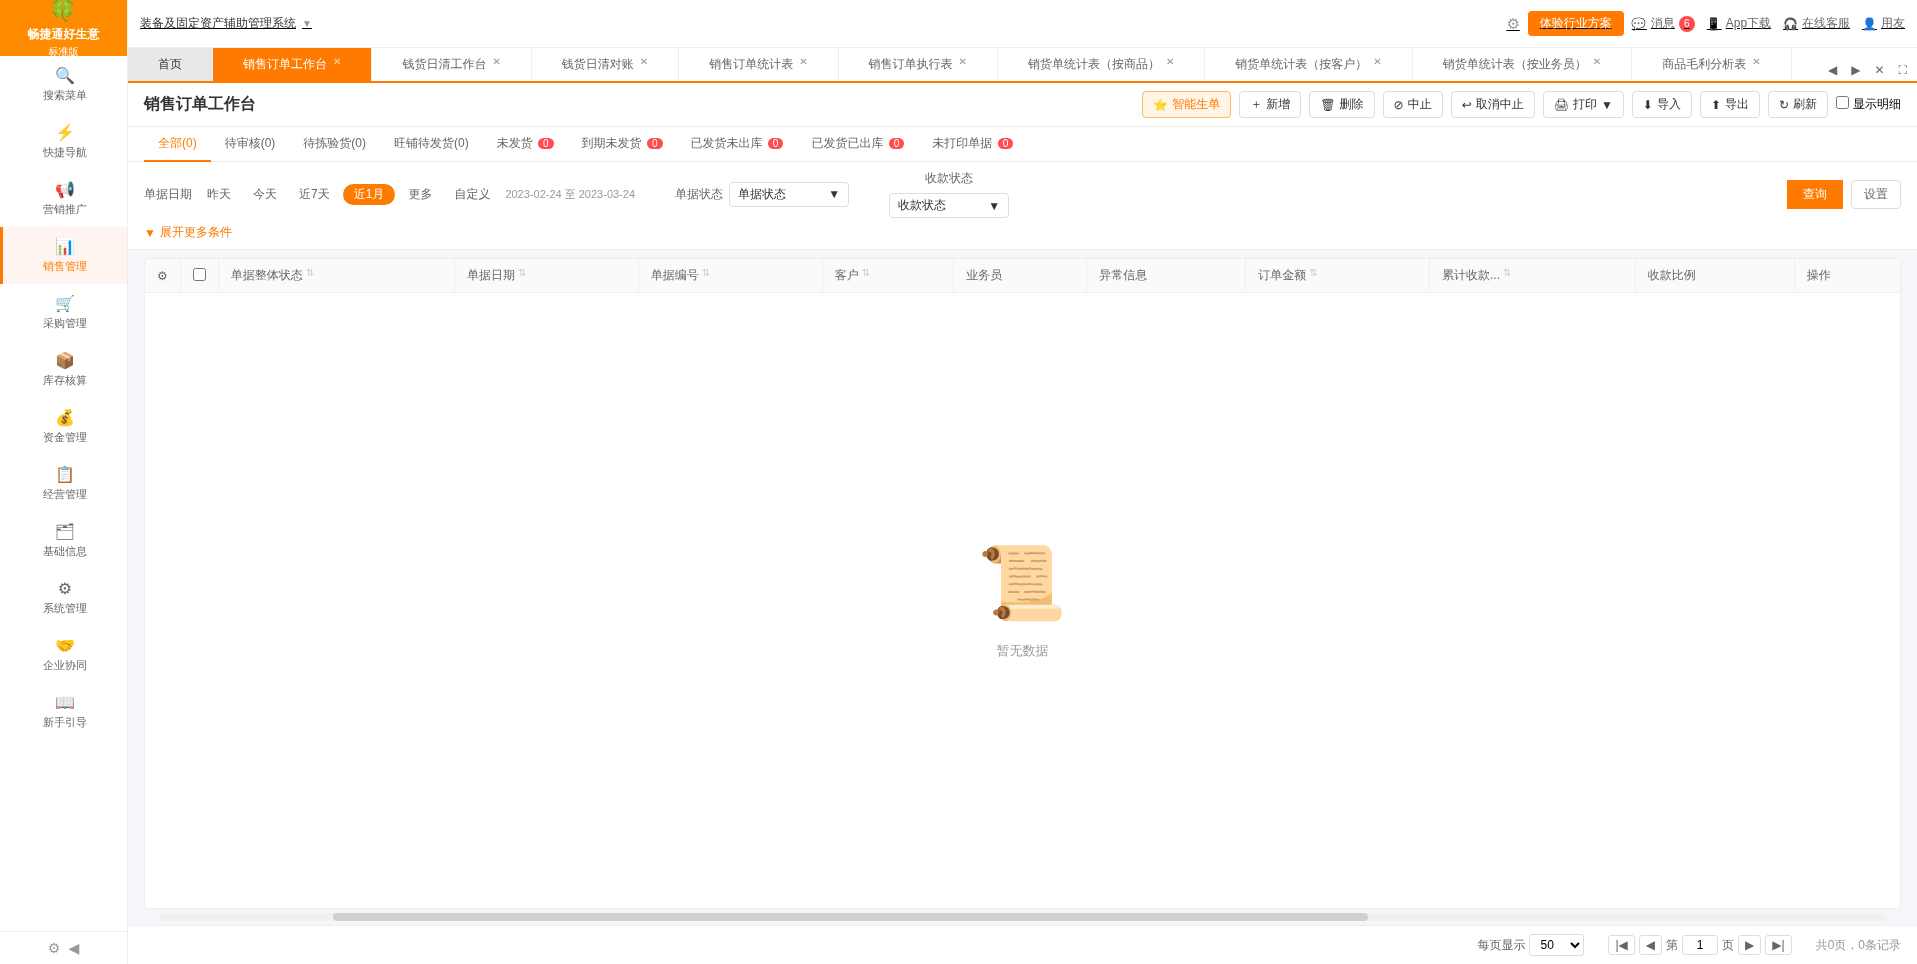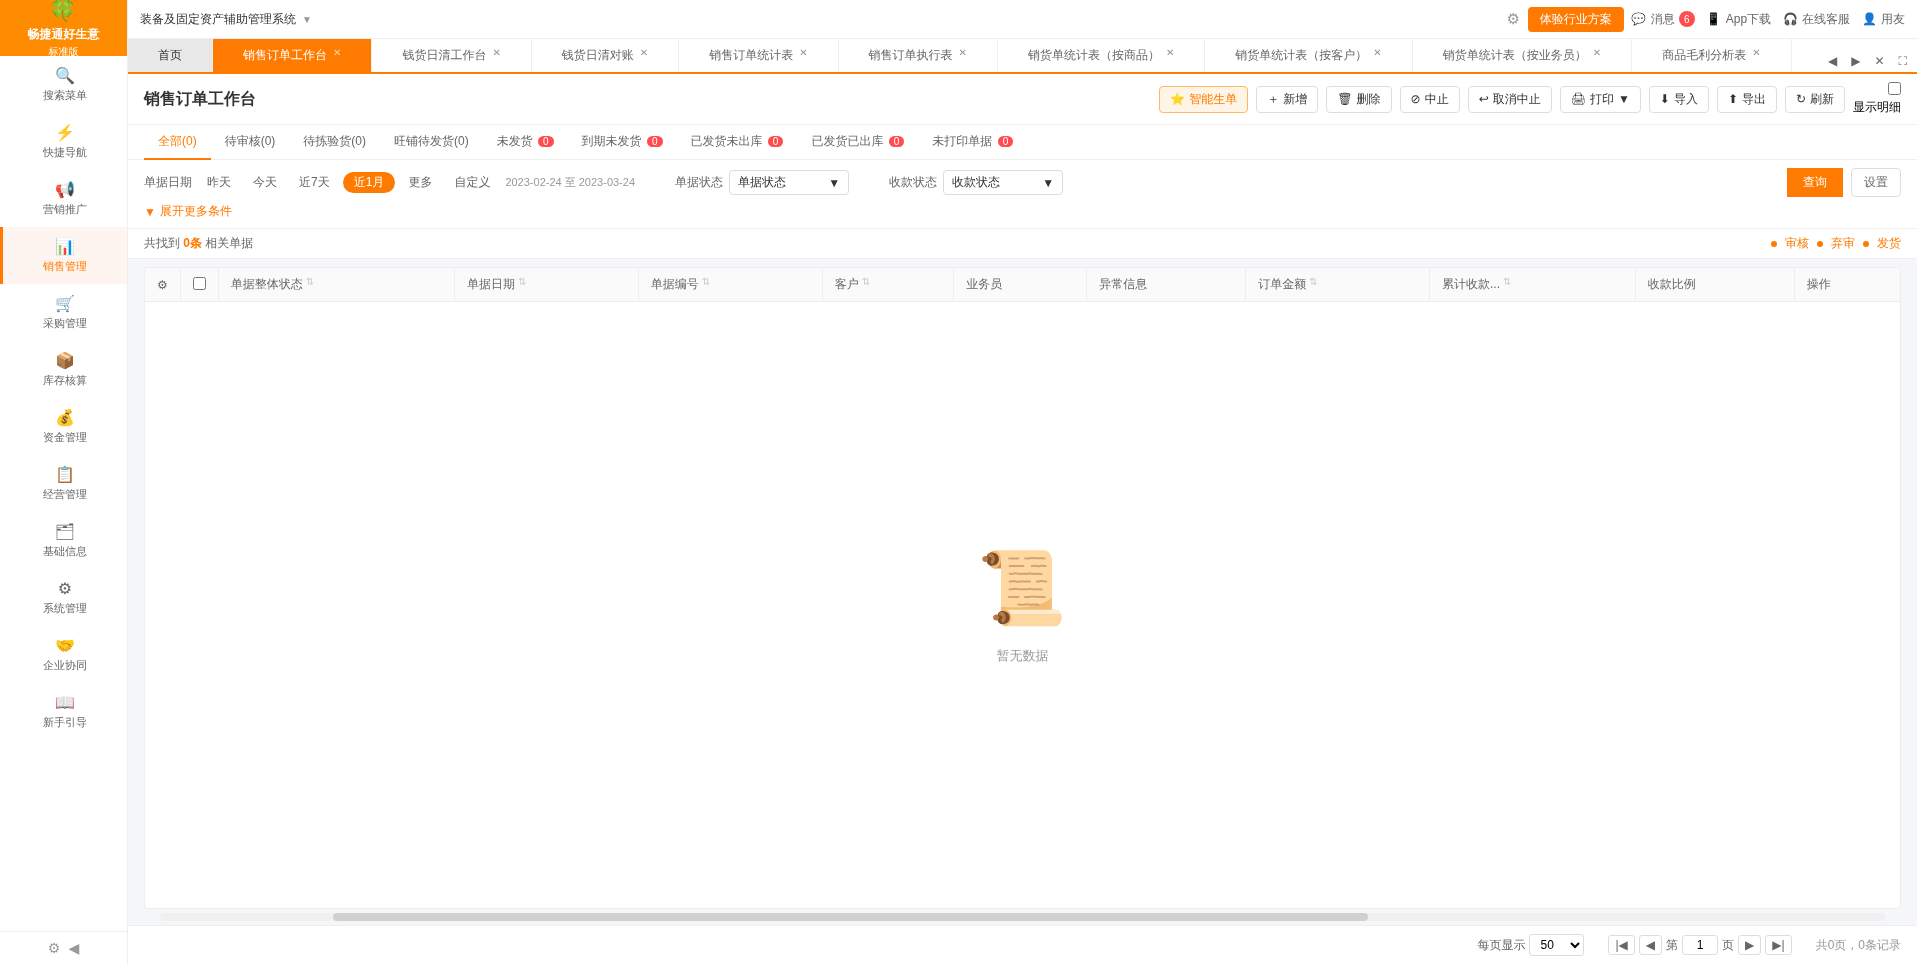--- a/index.html
+++ b/index.html
@@ -15,21 +15,21 @@
     .sidebar-item.active { background: #fff5f0; color: #ff7a00; border-left-color: #ff7a00; }
     .sidebar-item .item-icon { font-size: 16px; margin-bottom: 3px; }
     .sidebar-item .item-label { font-size: 11px; text-align: center; }
     .sidebar-bottom { padding: 8px; display: flex; gap: 8px; justify-content: center; border-top: 1px solid #eee; }
     .sidebar-bottom-btn { cursor: pointer; color: #999; font-size: 14px; }
 
     
     .main { flex: 1; display: flex; flex-direction: column; overflow: hidden; }
 
     
-    .topbar { height: 39px; background: #fff; border-bottom: 1px solid #eee; display: flex; align-items: center; padding: 0 12px; gap: 8px; }
+    .topbar { height: 48px; background: #fff; border-bottom: 1px solid #eee; display: flex; align-items: center; padding: 0 12px; gap: 8px; text-decoration: underline; }
     .topbar-title { font-size: 13px; color: #333; flex: 1; display: flex; align-items: center; gap: 6px; }
     .topbar-title .arrow { color: #999; font-size: 10px; }
     .topbar-settings { color: #999; cursor: pointer; font-size: 15px; }
     .topbar-trial-btn { background: #ff7a00; color: #fff; border: none; border-radius: 4px; padding: 4px 12px; cursor: pointer; font-size: 12px; }
     .topbar-right { display: flex; align-items: center; gap: 12px; }
     .topbar-right-item { display: flex; align-items: center; gap: 4px; color: #666; cursor: pointer; font-size: 12px; }
     .badge { background: #ff4d4f; color: #fff; border-radius: 50%; width: 16px; height: 16px; font-size: 10px; display: flex; align-items: center; justify-content: center; }
 
     
     .tabbar { background: #fff; border-bottom: 2px solid #ff7a00; display: flex; align-items: flex-end; overflow: hidden; }
@@ -270,21 +270,21 @@
           <span>导入</span>
         </button>
         <button class="btn-default">
           <span>⬆</span>
           <span>导出</span>
         </button>
         <button class="btn-default">
           <span>↻</span>
           <span>刷新</span>
         </button>
-        <label style="display:flex;align-items:flex-end;gap:4px;cursor:pointer;flex-direction:column;">
+        <label style="display:flex;align-items:flex-start;gap:4px;cursor:pointer;">
           <input type="checkbox" style="">
           <span>显示明细</span>
         </label>
       </div>
     </div>
 
     <div class="sub-tabs">
       <div class="sub-tab active">
         <span>全部(0)</span>
       </div>
@@ -333,51 +333,40 @@
           </div>
           <span class="filter-date-range">2023-02-24 至 2023-03-24</span>
         </div>
         <div class="filter-item" style="margin-left:24px;text-align:center;">
           <span class="filter-label">单据状态</span>
           <div class="filter-select">
             <span>单据状态</span>
             <span>▼</span>
           </div>
         </div>
-        <div class="filter-item" style="margin-left:24px;">
+        <div class="filter-item" style="margin-left:24px;flex-direction:column;">
           <span class="filter-label">收款状态</span>
           <div class="filter-select">
             <span>收款状态</span>
             <span>▼</span>
           </div>
         </div>
         <div style="margin-left:auto; display:flex; gap:8px;">
           <button style="background:#ff7a00;color:#fff;border:none;border-radius:0;padding:5px 16px;cursor:pointer;font-size:12px;">查询</button>
           <button style="background:#fff;color:#666;border:1px solid #ddd;border-radius:4px;padding:5px 12px;cursor:pointer;font-size:12px;">设置</button>
         </div>
       </div>
       <div style="margin-top:6px;">
         <span class="expand-btn">
           <span>▼</span>
           <span>展开更多条件</span>
         </span>
       </div>
     </div>
 
-    <div style="background: rgb(255, 255, 255); padding: 6px 16px; display: flex; align-items: center; border-bottom: 1px solid rgb(238, 238, 238);">
-  <span style="color:#666;">共找到 <span style="color:#ff7a00;font-weight:bold;">0条</span> 相关单据</span>
-  <div style="margin-left:auto;display:flex;gap:8px;align-items:center;">
-    <span style="width:6px;height:6px;border-radius:50%;background:#ff7a00;display:inline-block;"></span>
-    <span style="color:#ff7a00;cursor:pointer;">审核</span>
-    <span style="width:6px;height:6px;border-radius:50%;background:#ff7a00;display:inline-block;"></span>
-    <span style="color:#ff7a00;cursor:pointer;">弃审</span>
-    <span style="width:6px;height:6px;border-radius:50%;background:#ff7a00;display:inline-block;"></span>
-    <span style="color:#ff7a00;cursor:pointer;">发货</span>
-  </div>
-</div>
       <div style="flex:1;overflow:auto;padding:8px 16px 0;display:flex;flex-direction:column;">
       <div style="background:#fff;border:1px solid #eee;border-radius:4px;flex:1;display:flex;flex-direction:column;overflow:hidden;">
         <table class="data-table">
           <thead>
             <tr>
               <th style="width:32px;">
                 <span>⚙</span>
               </th>
               <th style="width:32px;">
                 <input type="checkbox" style="">

